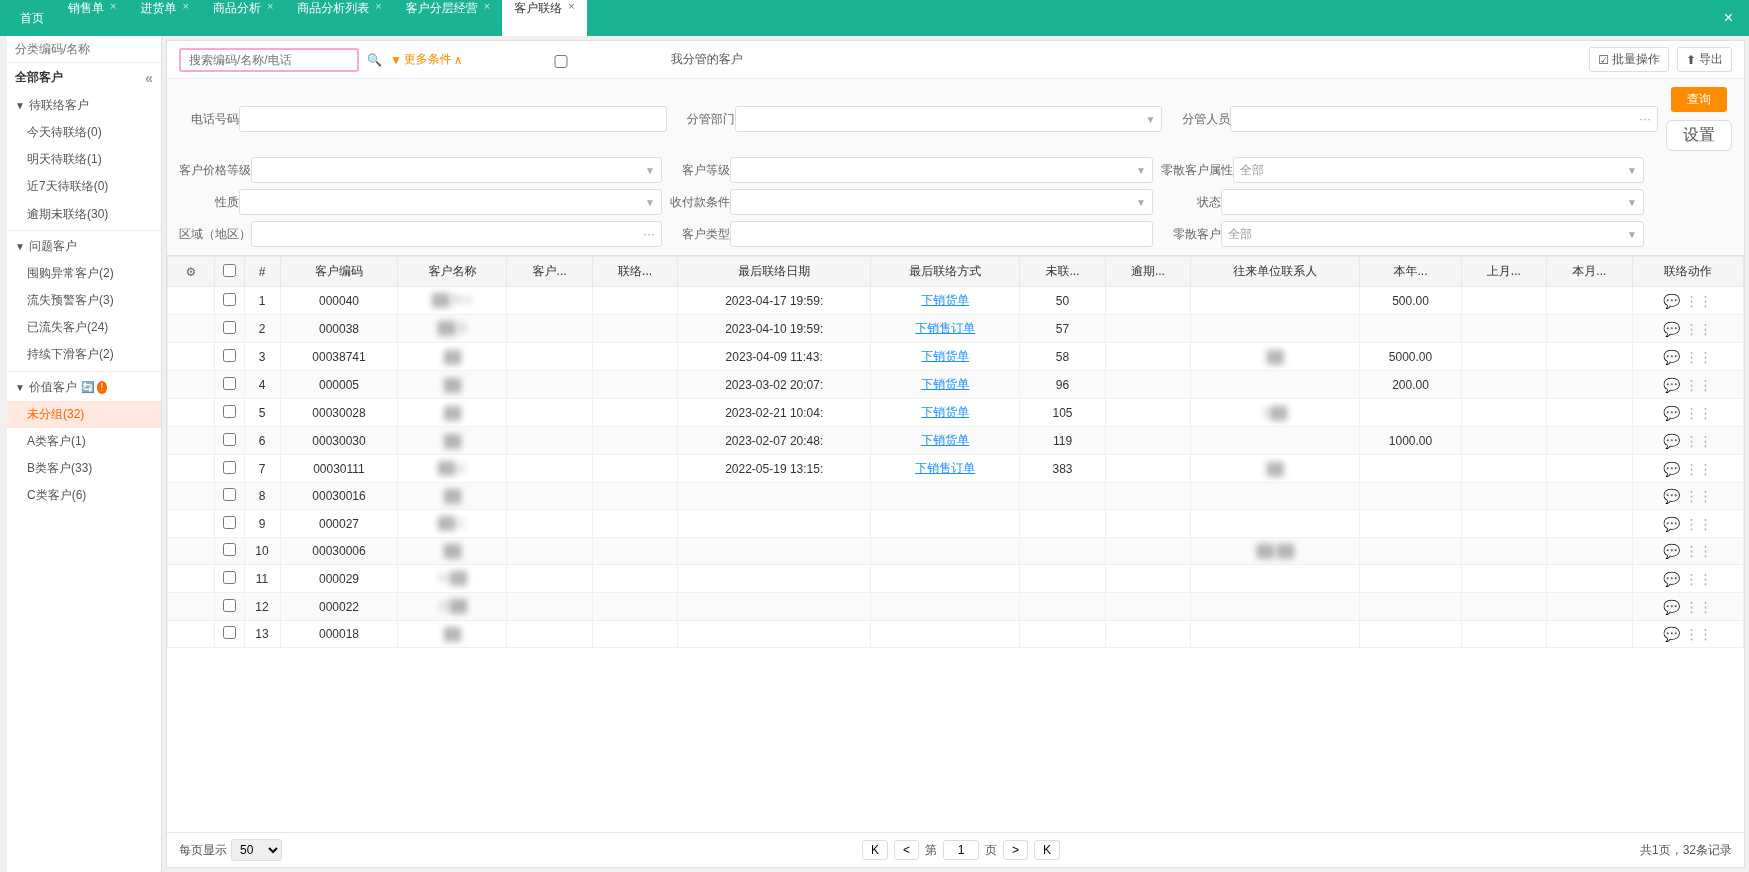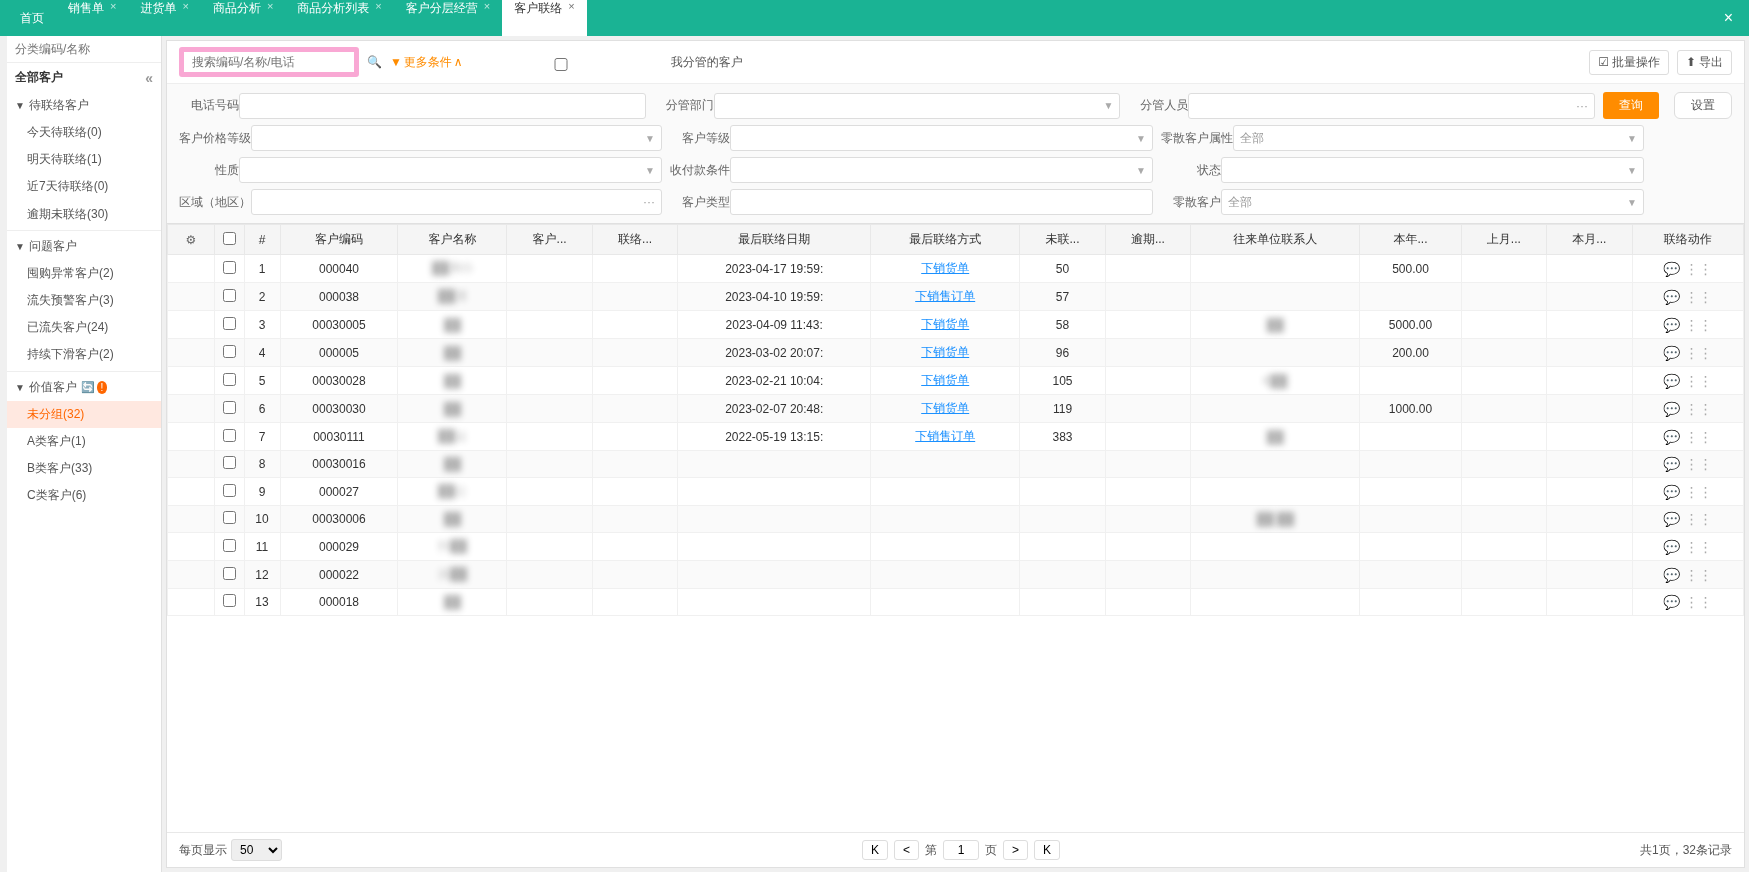--- a/index.html
+++ b/index.html
@@ -128,21 +128,21 @@
     
     .filter-bar {
       display: flex;
       align-items: center;
       padding: 6px 12px;
       border-bottom: 1px solid #eee;
       gap: 8px;
       background: white;
     }
     .filter-bar input {
-      border: 5px solid #f9a8d4;
+      border: 2px solid #f9a8d4;
       border-radius: 3px;
       padding: 3px 8px;
       font-size: 12px;
       width: 180px;
       outline: none;
     }
     .filter-icon { color: #1ab394; cursor: pointer; }
     .more-conditions {
       display: flex;
       align-items: center;
@@ -209,40 +209,41 @@
       display: flex;
       align-items: center;
       justify-content: space-between;
       cursor: pointer;
       min-height: 26px;
       color: #999;
     }
     .filter-field-input .dropdown-arrow { color: #aaa; font-size: 10px; }
     .adv-filter-actions {
       display: flex;
-      flex-direction: row;
-      gap: 15px;
+      flex-direction: column;
+      gap: 8px;
+      align-items: center;
     }
     .btn-query {
       background: #ff8c00;
       color: white;
       border: none;
       padding: 4px 16px;
       border-radius: 3px;
       cursor: pointer;
       font-size: 12px;
     }
     .btn-reset {
       background: white;
       color: #555;
       border: 1px solid #ddd;
       padding: 4px 16px;
       border-radius: 6px;
       cursor: pointer;
-      font-size: 12px;
+      font-size: 16px;
     }
 
     
     .table-container {
       flex: 1;
       overflow: auto;
     }
     table {
       width: 100%;
       border-collapse: collapse;
@@ -636,21 +637,21 @@
         <div class="cell-actions">
           <span class="action-icon">💬</span>
           <span class="action-icon">⋮⋮</span>
         </div>
       </td>
             </tr>
             <tr>
               <td></td>
               <td class="checkbox-col"><input type="checkbox" style=""></td>
               <td>3</td>
-              <td>00030005</td>
+              <td>00038741</td>
               <td><span class="blurred">██</span></td>
               <td></td>
               <td></td>
               <td>2023-04-09 11:43:</td>
               <td><span class="cell-link">下销货单</span></td>
               <td>58</td>
               <td></td>
               <td><span class="blurred">██</span></td>
               <td>5000.00</td>
               <td></td>

